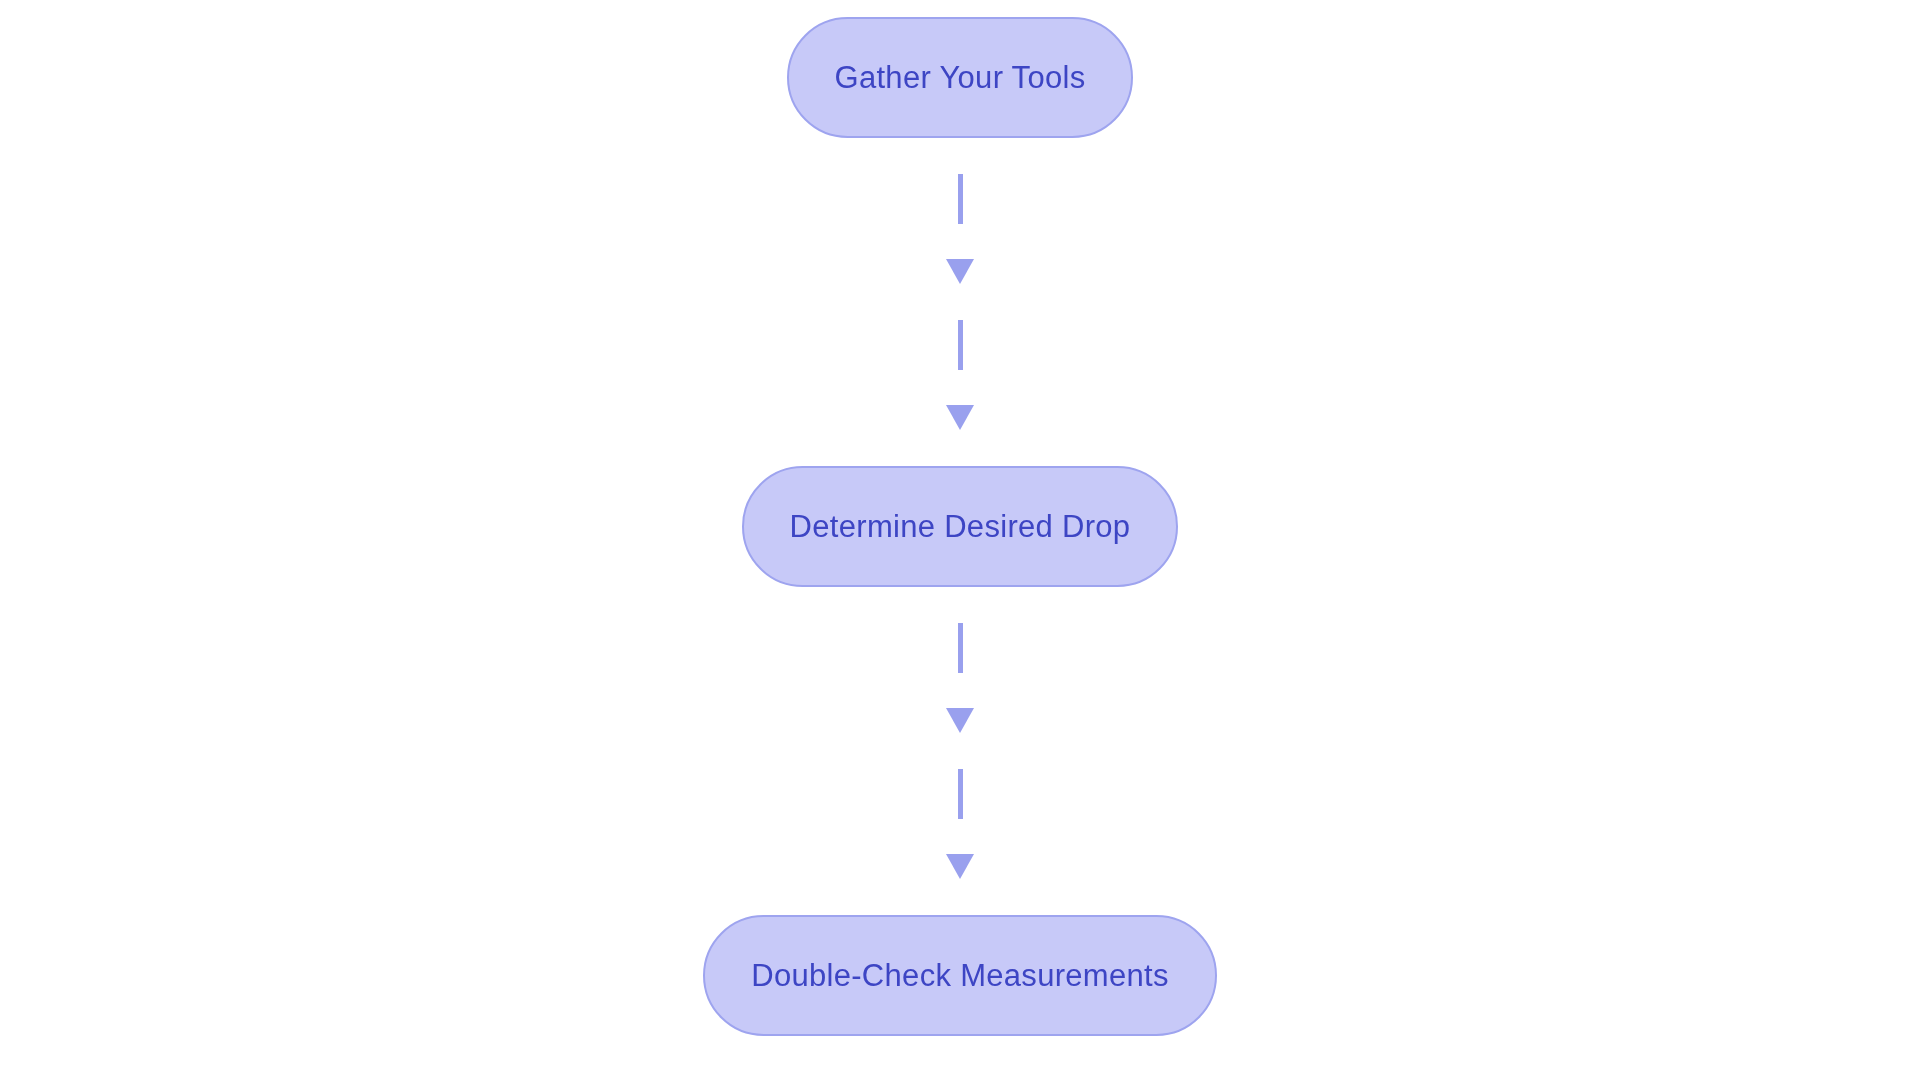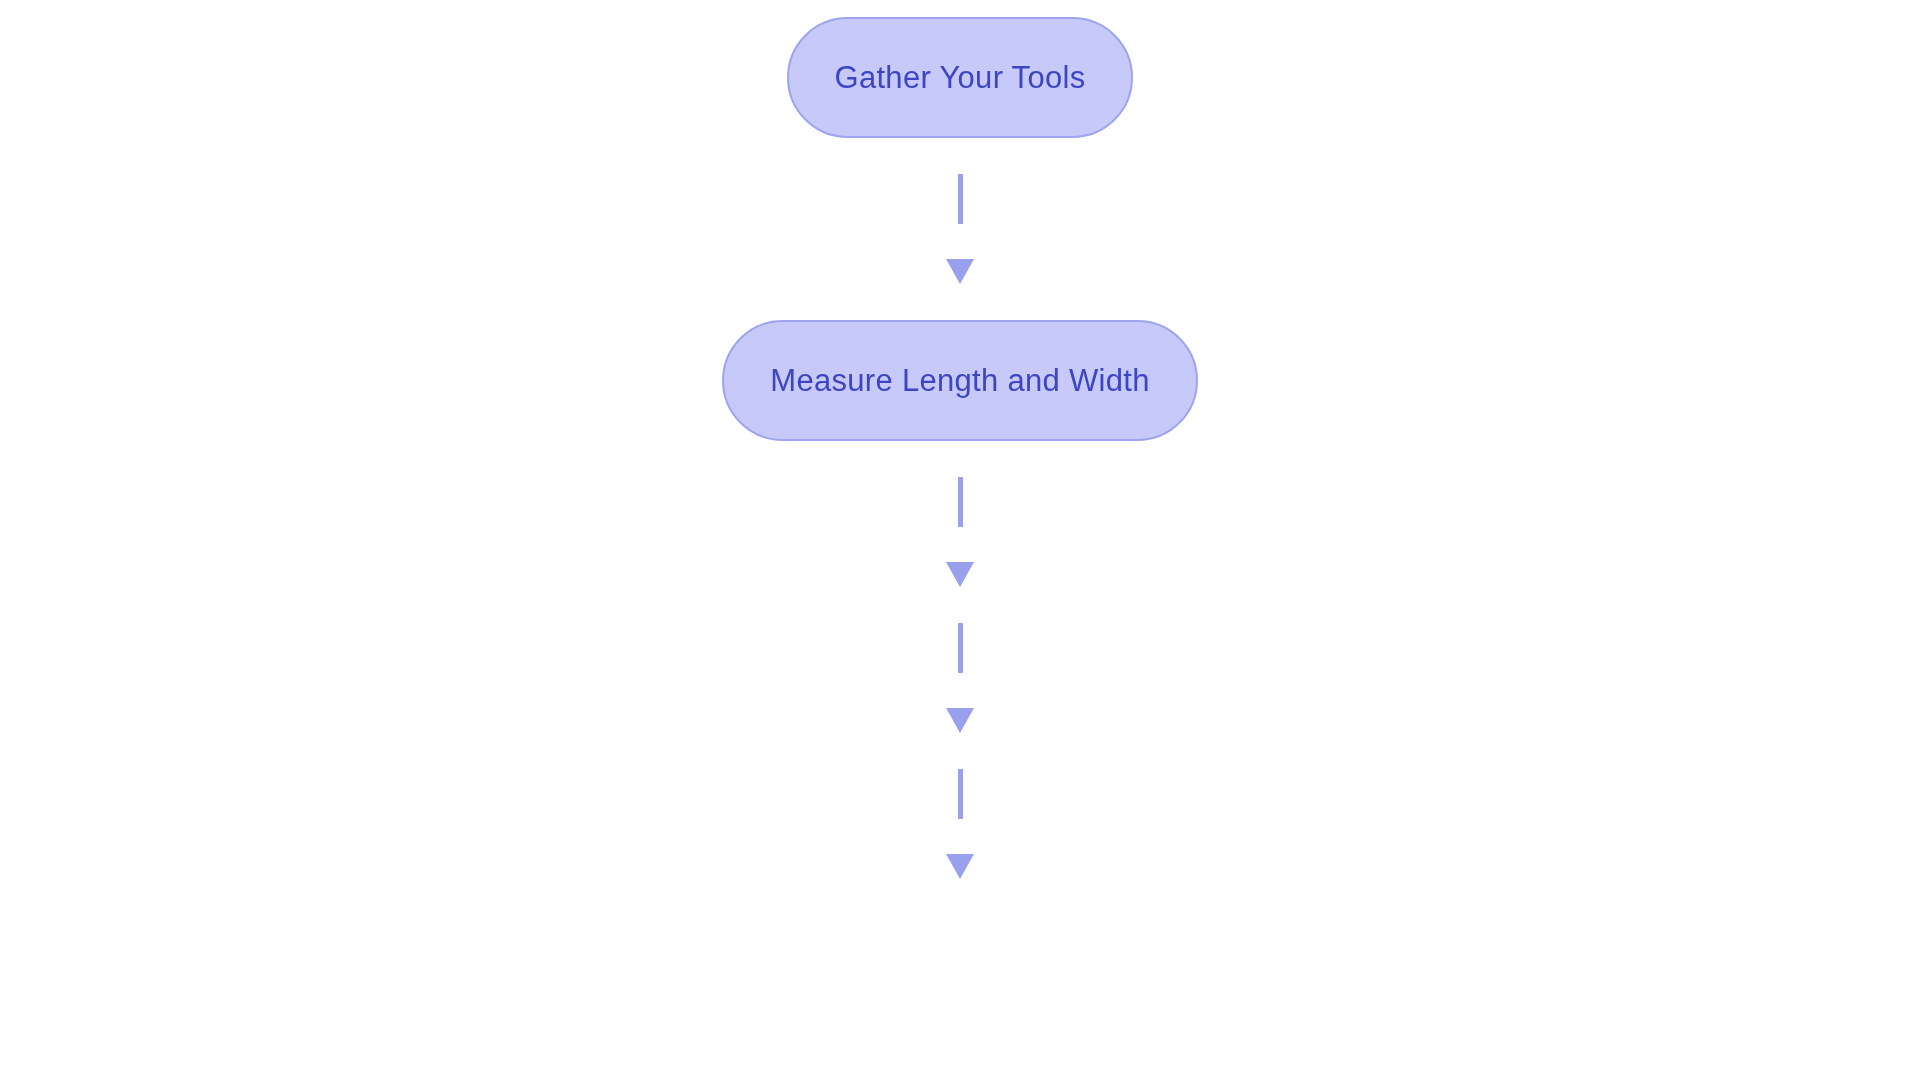--- a/index.html
+++ b/index.html
@@ -69,28 +69,31 @@
 
 <div class="canvas">
 
 <div class="flow-node">
       <span class="flow-node-label">Gather Your Tools</span>
     </div>
     <div class="flow-arrow">
       <div class="flow-arrow-line"></div>
       <div class="flow-arrow-head"></div>
     </div>
+    <div class="flow-arrow">
+      <div class="flow-arrow-line"></div>
+      <div class="flow-arrow-head"></div>
+    </div>
     <div class="flow-node">
-      <span class="flow-node-label">Measure Length and Width</span>
+      <span class="flow-node-label">Determine Desired Drop</span>
     </div>
     <div class="flow-arrow">
       <div class="flow-arrow-line"></div>
       <div class="flow-arrow-head"></div>
     </div>
     <div class="flow-arrow">
       <div class="flow-arrow-line"></div>
       <div class="flow-arrow-head"></div>
     </div>
-    <div class="flow-arrow">
-      <div class="flow-arrow-line"></div>
-      <div class="flow-arrow-head"></div>
+    <div class="flow-node">
+      <span class="flow-node-label">Double-Check Measurements</span>
     </div>
   </div>
 
 </body></html>

